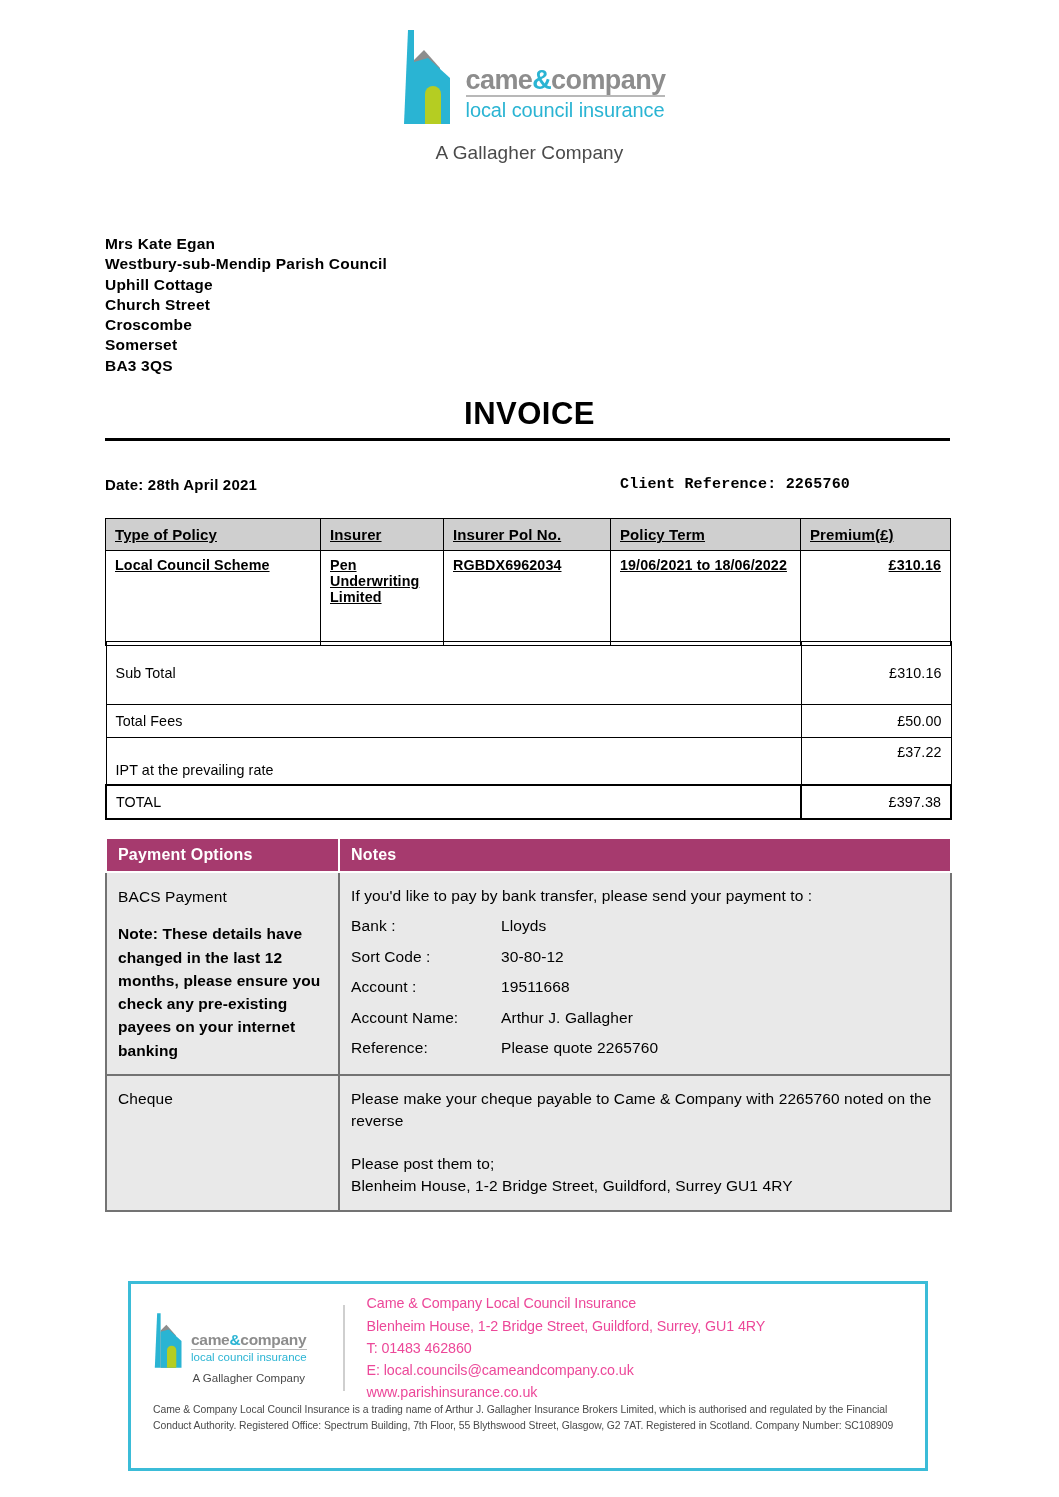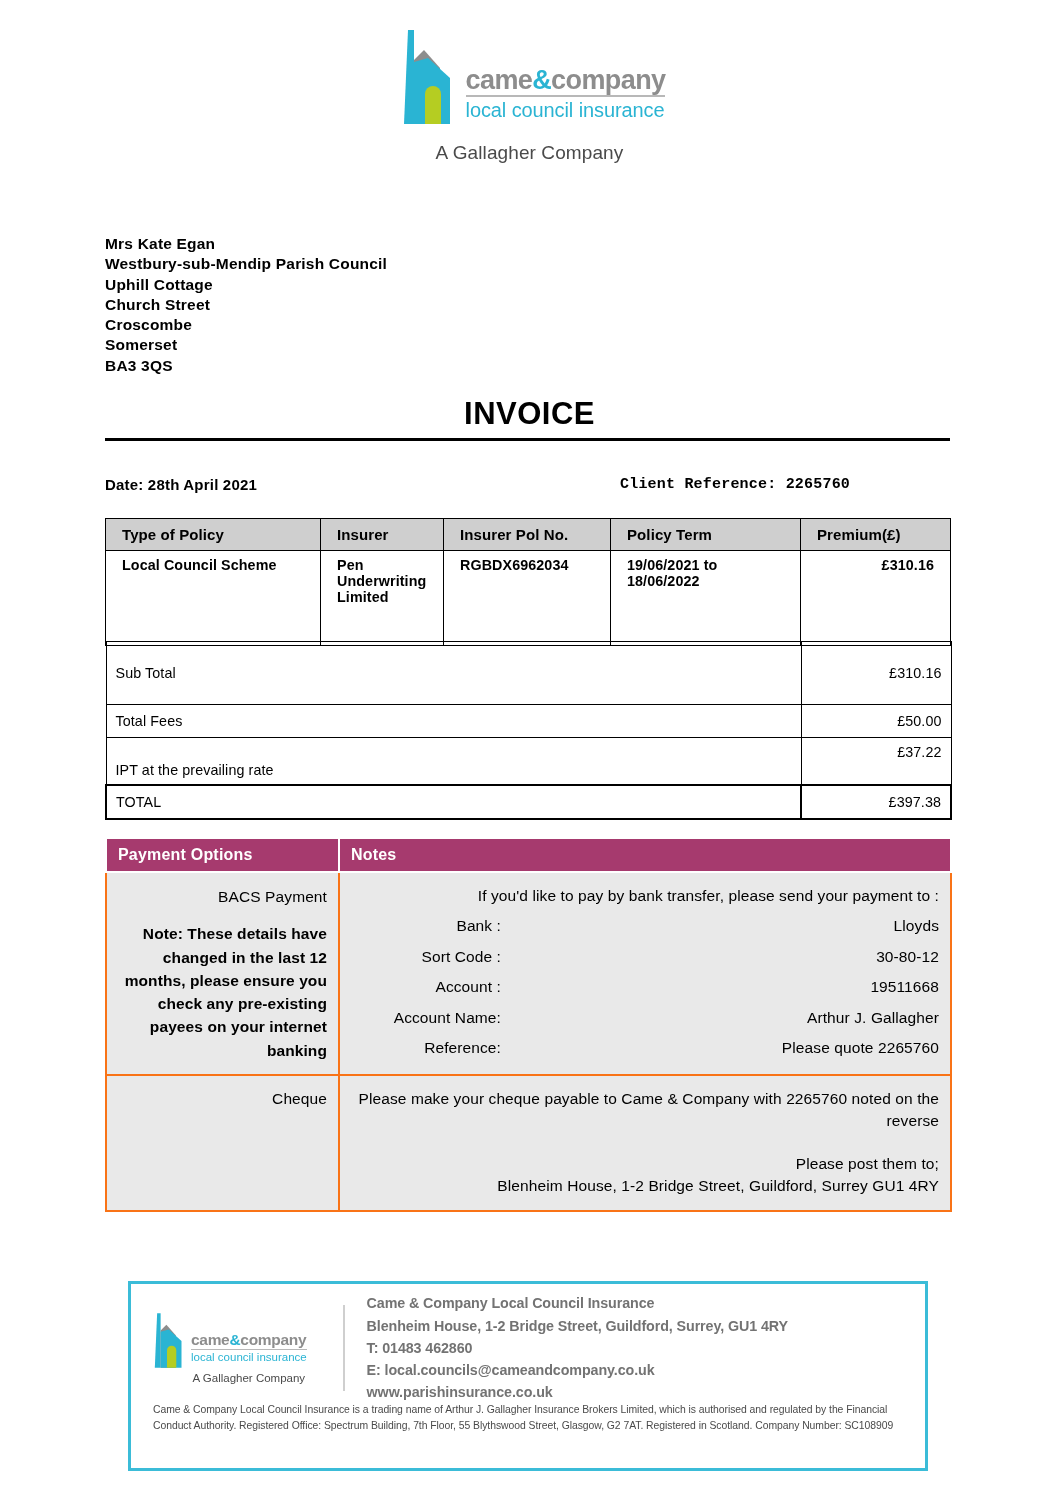--- a/index.html
+++ b/index.html
@@ -102,25 +102,26 @@
   #policy-table {
     position: absolute;
     left: 105px; top: 518px;
     width: 845px;
     border-collapse: collapse;
     table-layout: fixed;
     font-size: 14.3px;
   }
   #policy-table th, #policy-table td {
     border: 1.6px solid #000;
-    padding: 6px 16px;
+    padding: 6px 9px;
     vertical-align: top;
     text-align: left;
     font-weight: bold;
     letter-spacing: 0.1px;
+    text-decoration: underline;
   }
   #policy-table thead th {
     background: #cfcfcf;
     font-size: 15px;
     padding-top: 7px;
     padding-bottom: 7px;
   }
   #policy-table td.num { text-align: right; }
   #policy-table tbody td { height: 82px; }
 
@@ -162,26 +163,25 @@
     color: #ffffff;
     text-align: left;
     font-size: 16px;
     font-weight: bold;
     padding: 7px 11px;
     border: 2px solid #ffffff;
     letter-spacing: 0.2px;
   }
   #payment-table td {
     background: #e9e9e9;
-    border: 2px solid #f97316;
+    border: 2px solid #737373;
     padding: 12px 11px;
     vertical-align: top;
     line-height: 1.45;
     letter-spacing: 0.1px;
-    text-align: right;
   }
   #payment-table td.note-cell { line-height: 1.5; }
   .note-strong { font-weight: bold; display: block; margin-top: 14px; }
   .bacs-line { display: flex; margin-top: 8px; }
   .bacs-line:first-of-type { margin-top: 10px; }
   .bacs-key { width: 150px; flex: none; }
   .bacs-val { flex: 1; }
   .cheque-gap { height: 20px; }
 
   
@@ -210,22 +210,22 @@
     border-bottom: 1.4px solid #b8b8b8;
   }
   .f-name .amp { color: #2ab4d3; }
   .f-tag { font-size: 11.5px; color: #2ab4d3; margin-top: 1px; }
   .f-sub { font-size: 11.5px; color: #4a4a4a; margin-top: 9px; text-align: center; }
   .f-divider {
     width: 1.6px; background: #cfcfcf; height: 86px; margin: 0 22px 0 4px; flex: none;
   }
   .f-contact {
     font-size: 14.3px;
-    color: #737373;
-    font-weight: bold;
+    color: #ec4899;
+    font-weight: normal;
     line-height: 1.56;
     letter-spacing: -0.1px;
   }
   #footer-legal {
     padding: 6px 22px 0 22px;
     font-size: 10.4px;
     color: #4a4a4a;
     line-height: 1.55;
     letter-spacing: -0.05px;
   }

